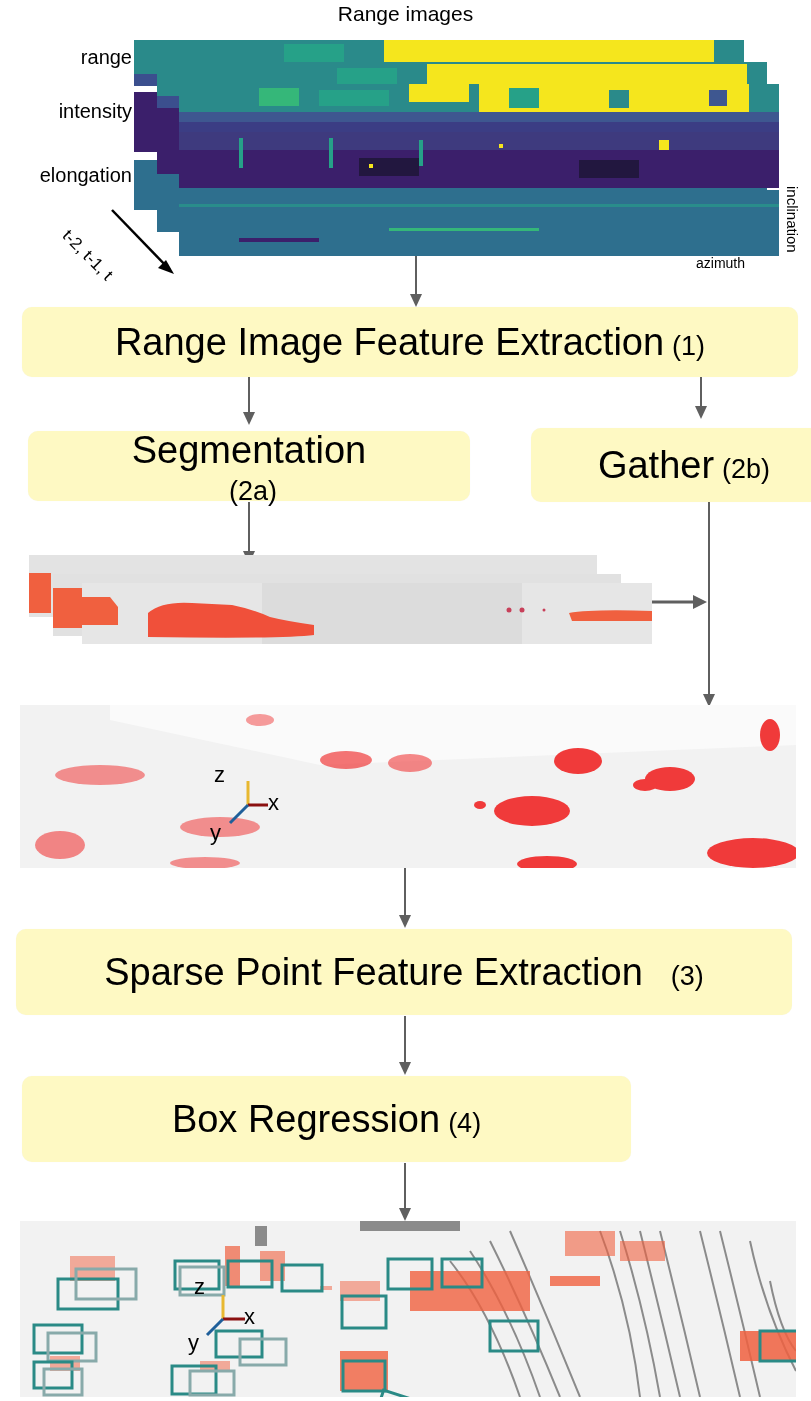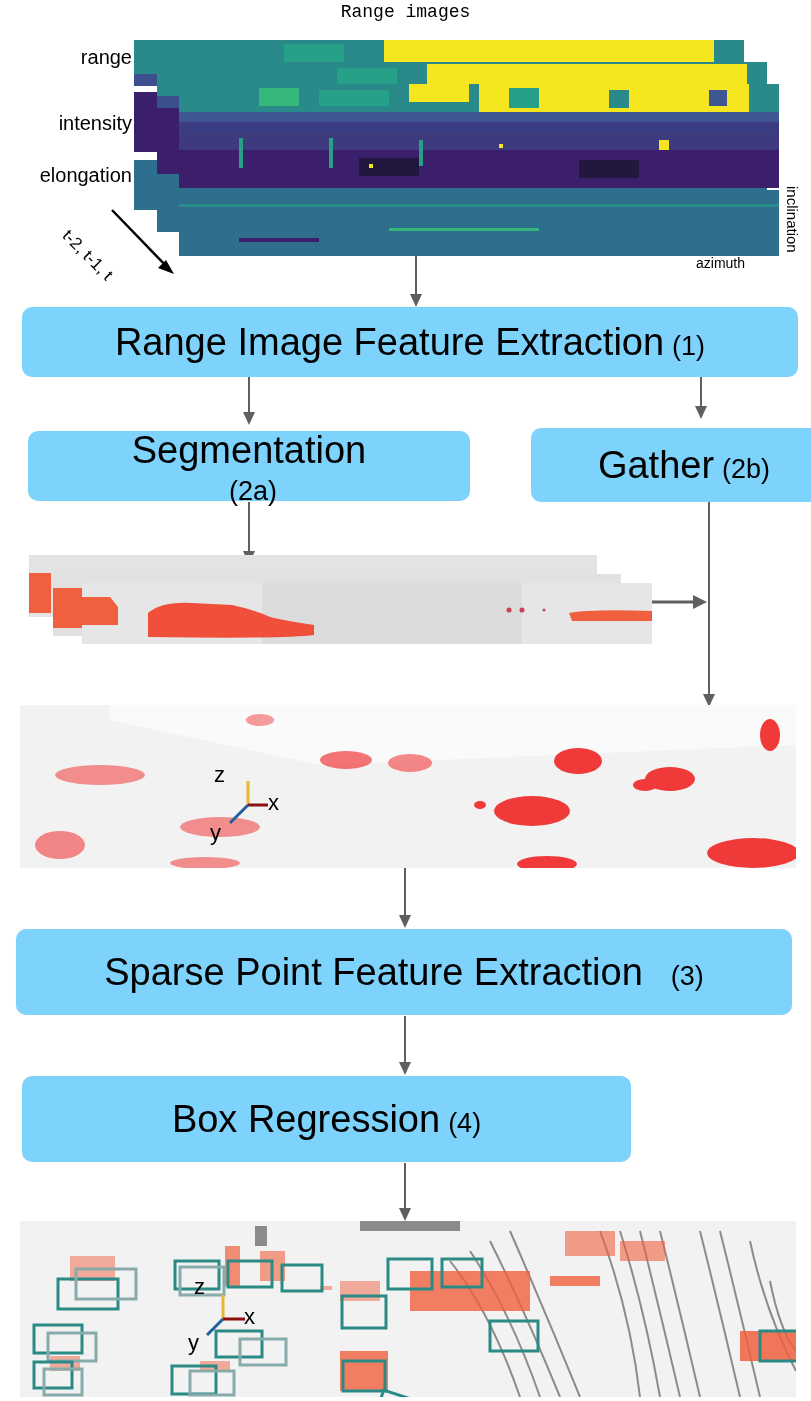--- a/index.html
+++ b/index.html
@@ -1,33 +1,33 @@
 <!DOCTYPE html>
 <html><head>
 <meta charset="utf-8">
 <style>
   html, body { margin:0; padding:0; background:#ffffff; }
   body { width:811px; height:1401px; position:relative; overflow:hidden; font-family:"Liberation Sans", sans-serif; color:#000; }
   .abs { position:absolute; }
-  .title-top { left:0; width:811px; top:2px; text-align:center; font-size:18px;font-family:Liberation Mono, monospace; }
+  .title-top { left:0; width:811px; top:2px; text-align:center; font-size:21px; }
   .rowlabel { font-size:20px; text-align:right; width:132px; left:0; }
-  .stage { background:#7dd3fc; border-radius:10px; display:flex; align-items:center; justify-content:center; font-size:38px; white-space:nowrap; box-shadow:0 0 1px rgba(0,0,0,0.05); }
+  .stage { background:#fef9c3; border-radius:10px; display:flex; align-items:center; justify-content:center; font-size:38px; white-space:nowrap; box-shadow:0 0 1px rgba(0,0,0,0.05); }
   .stage .num { font-size:27px; margin-left:8px; position:relative; top:4px; }
   .frame { position:absolute; overflow:hidden; }
   .small-label { font-size:14px; }
   svg { display:block; }
   .axis-lbl { font-size:22px; position:absolute; }
 </style>
 </head>
 <body>
 
 <div class="abs title-top">Range images</div>
 
 <div class="abs rowlabel" style="top:46px;">range</div>
-<div class="abs rowlabel" style="top:112px;">intensity</div>
+<div class="abs rowlabel" style="top:100px;">intensity</div>
 <div class="abs rowlabel" style="top:164px;">elongation</div>
 
 <div>
   <div class="frame" style="left:134px; top:40px; width:610px; height:170px;">
     <svg width="610" height="170">
       <rect x="0" y="0" width="610" height="46" fill="#2a8a8a"></rect>
       <rect x="0" y="34" width="610" height="12" fill="#3b4f8e"></rect>
       <rect x="250" y="0" width="330" height="28" fill="#f5e61d"></rect>
       <rect x="150" y="4" width="60" height="20" fill="#26a188"></rect>
       <rect x="0" y="52" width="610" height="60" fill="#3b1f6b"></rect>

